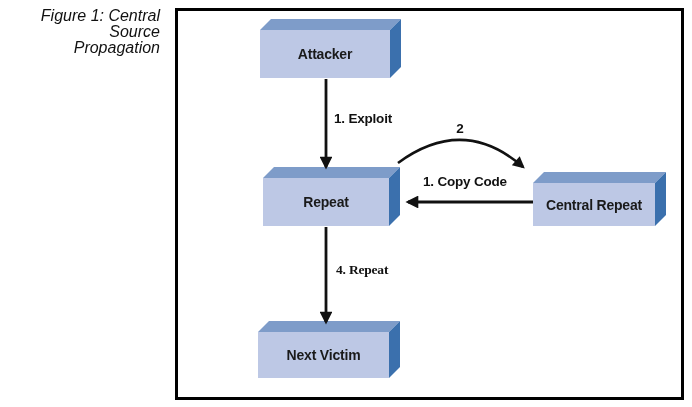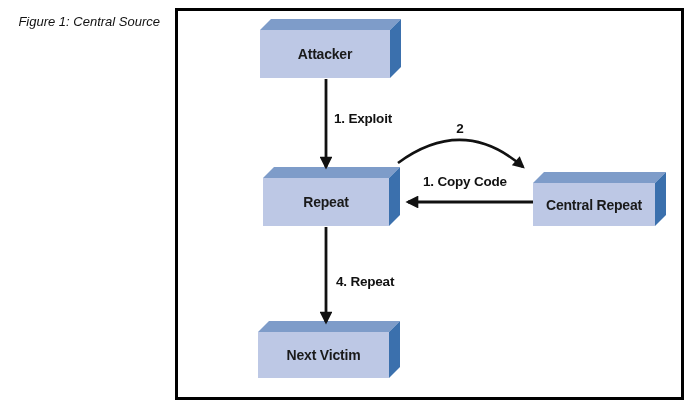--- a/index.html
+++ b/index.html
@@ -12,25 +12,25 @@
     color: #1a1a1a;
     position: relative;
     overflow: hidden;
   }
   .stage { position: absolute; inset: 0; width: 692px; height: 407px; }
 
   
   .caption {
     position: absolute;
     left: 2px;
-    top: 14px;
+    top: 8px;
     width: 158px;
     text-align: right;
     font-style: italic;
-    font-size: 13px;
+    font-size: 16px;
     line-height: 16px;
     color: #111111;
   }
 
   
   .frame {
     position: absolute;
     left: 175px;
     top: 8px;
     width: 503px;
@@ -86,29 +86,30 @@
     position: absolute;
     font-weight: bold;
     font-size: 13.5px;
     letter-spacing: -0.2px;
     color: #111111;
     white-space: nowrap;
   }
   .lbl-exploit  { left: 156px; top: 100px; }
   .lbl-request  { left: 270px; top: 110px; width: 24px; text-align: center; }
   .lbl-copycode { left: 245px; top: 163px; }
-  .lbl-repeat   { left: 158px; top: 263px; }
+  .lbl-repeat   { left: 158px; top: 251px; font-family: Liberation Serif, serif; }
 </style>
 </head>
 <body>
 
 <div class="stage">
 
   <div class="caption">
     <div>Figure 1: Central Source</div>
+    <div>Propagation</div>
   </div>
 
   <div class="frame">
 
     <div class="node" style="left:82px; top:8px; --w:130px; --h:48px;">
       <div class="bevel-top"></div>
       <div class="bevel-side"></div>
       <div class="face">
         <span class="node-label">Attacker</span>
       </div>

